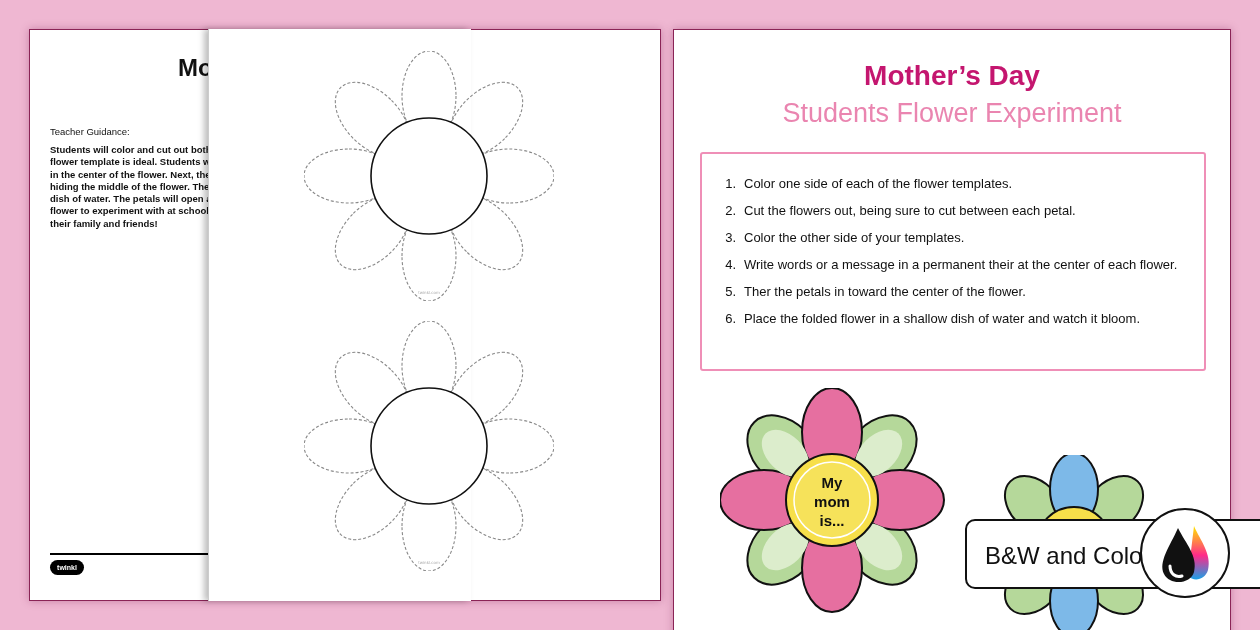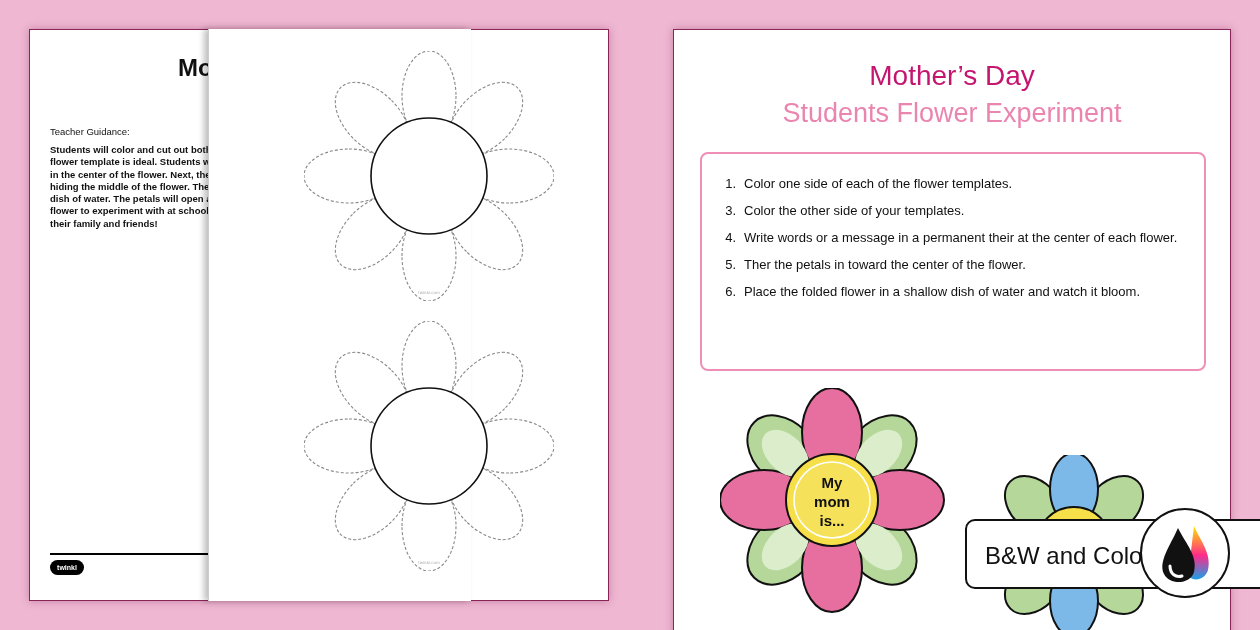--- a/index.html
+++ b/index.html
@@ -9,21 +9,21 @@
     font-family: "DejaVu Sans", sans-serif;
     position: relative;
   }
   .page {
     position: absolute;
     background: #ffffff;
     border: 1px solid #8a2456;
     box-shadow: 0 0 8px rgba(120, 30, 80, 0.35);
   }
   
-  #page-guidance { left: 29px; top: 29px; width: 580px; height: 572px; }
+  #page-guidance { left: 29px; top: 29px; width: 632px; height: 572px; }
   #page-guidance .title-bold {
     position: absolute; left: 148px; top: 24px;
     font-size: 24px; font-weight: bold; color: #111;
     font-family: "Liberation Sans", sans-serif;
   }
   #page-guidance .title-light {
     position: absolute; left: 62px; top: 54px;
     font-size: 24px; color: #111;
     font-family: "Liberation Sans", sans-serif;
   }
@@ -53,31 +53,31 @@
     box-shadow: -4px 0 6px rgba(0,0,0,0.25);
     background: #fff;
   }
   .flower-template { position: absolute; }
   .watermark { font-size: 4px; fill: #aaa; }
 
   
   #page-instructions { left: 673px; top: 29px; width: 558px; height: 610px; }
   .main-title {
     position: absolute; left: 0; width: 100%; top: 30px; text-align: center;
-    font-family: "Liberation Sans", sans-serif; font-weight: normal;
+    font-family: "Liberation Sans", sans-serif; font-weight: bold;
     font-size: 28px; color: #c4166f;
   }
   .sub-title {
     position: absolute; left: 0; width: 100%; top: 68px; text-align: center;
     font-family: "Liberation Sans", sans-serif;
     font-size: 27px; color: #ea85b0;
   }
   .steps-box {
     position: absolute; left: 26px; top: 122px; width: 506px; height: 219px;
-    border: 2px solid #ef8fb7; border-radius: 8px; background: #fff;
+    border: 2px solid #ef8fb7; border-radius: 3px; background: #fff;
   }
   .steps-box ol {
     list-style: none; position: absolute; left: 18px; top: 16px;
   }
   .steps-box li {
     font-family: "Liberation Sans", sans-serif; font-size: 13px; color: #111;
     height: 27px; line-height: 27px; white-space: nowrap;
   }
   .steps-box .num { display: inline-block; width: 16px; text-align: right; margin-right: 8px; }
 
@@ -146,20 +146,21 @@
     <text x="0" y="118" text-anchor="middle" class="watermark">twinkl.com</text>
   </svg>
 </div>
 
 <div class="page" id="page-instructions">
   <div class="main-title">Mother’s Day</div>
   <div class="sub-title">Students Flower Experiment</div>
   <div class="steps-box">
     <ol>
       <li><span class="num">1.</span><span>Color one side of each of the flower templates.</span></li>
+      <li><span class="num">2.</span><span>Cut the flowers out, being sure to cut between each petal.</span></li>
       <li><span class="num">3.</span><span>Color the other side of your templates.</span></li>
       <li><span class="num">4.</span><span>Write words or a message in a permanent their at the center of each flower.</span></li>
       <li><span class="num">5.</span><span>Ther the petals in toward the center of the flower.</span></li>
       <li><span class="num">6.</span><span>Place the folded flower in a shallow dish of water and watch it bloom.</span></li>
     </ol>
   </div>
 
   <svg class="flower-color" style="left:46px;top:358px;" width="225" height="225" viewBox="-112 -112 225 225">
     <g stroke="#111" stroke-width="2">
       <g fill="#b5d89a">

